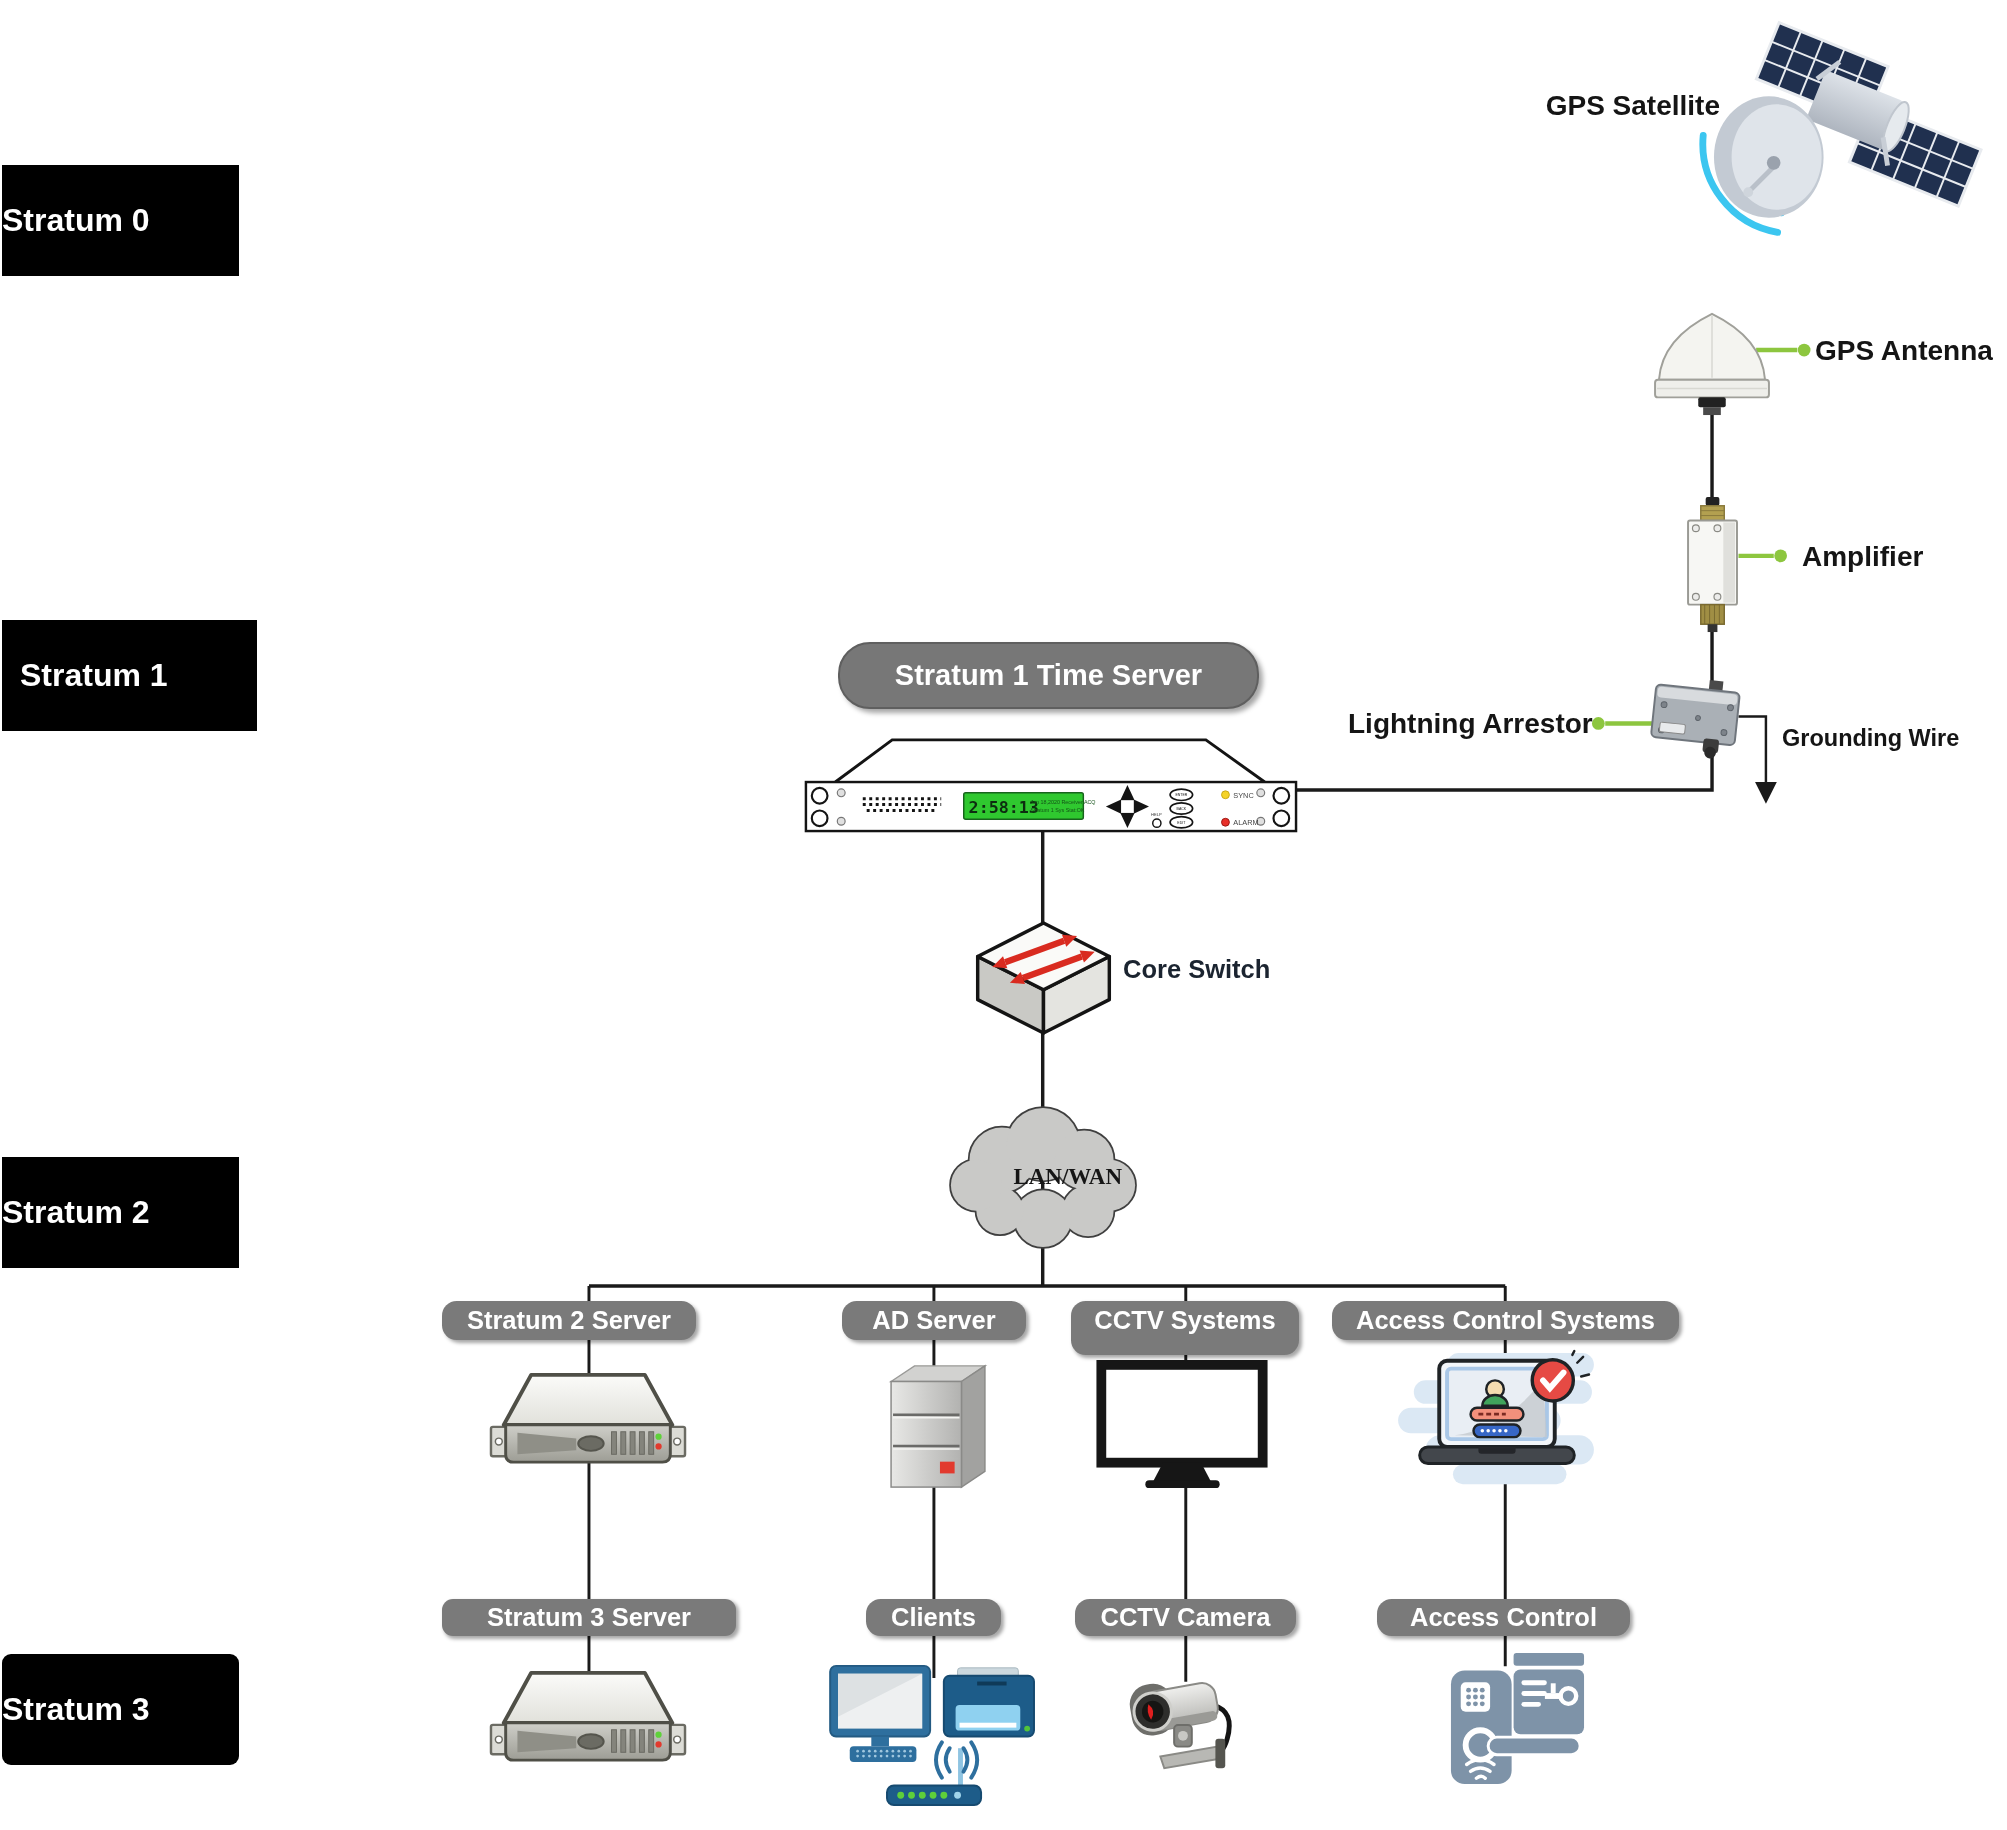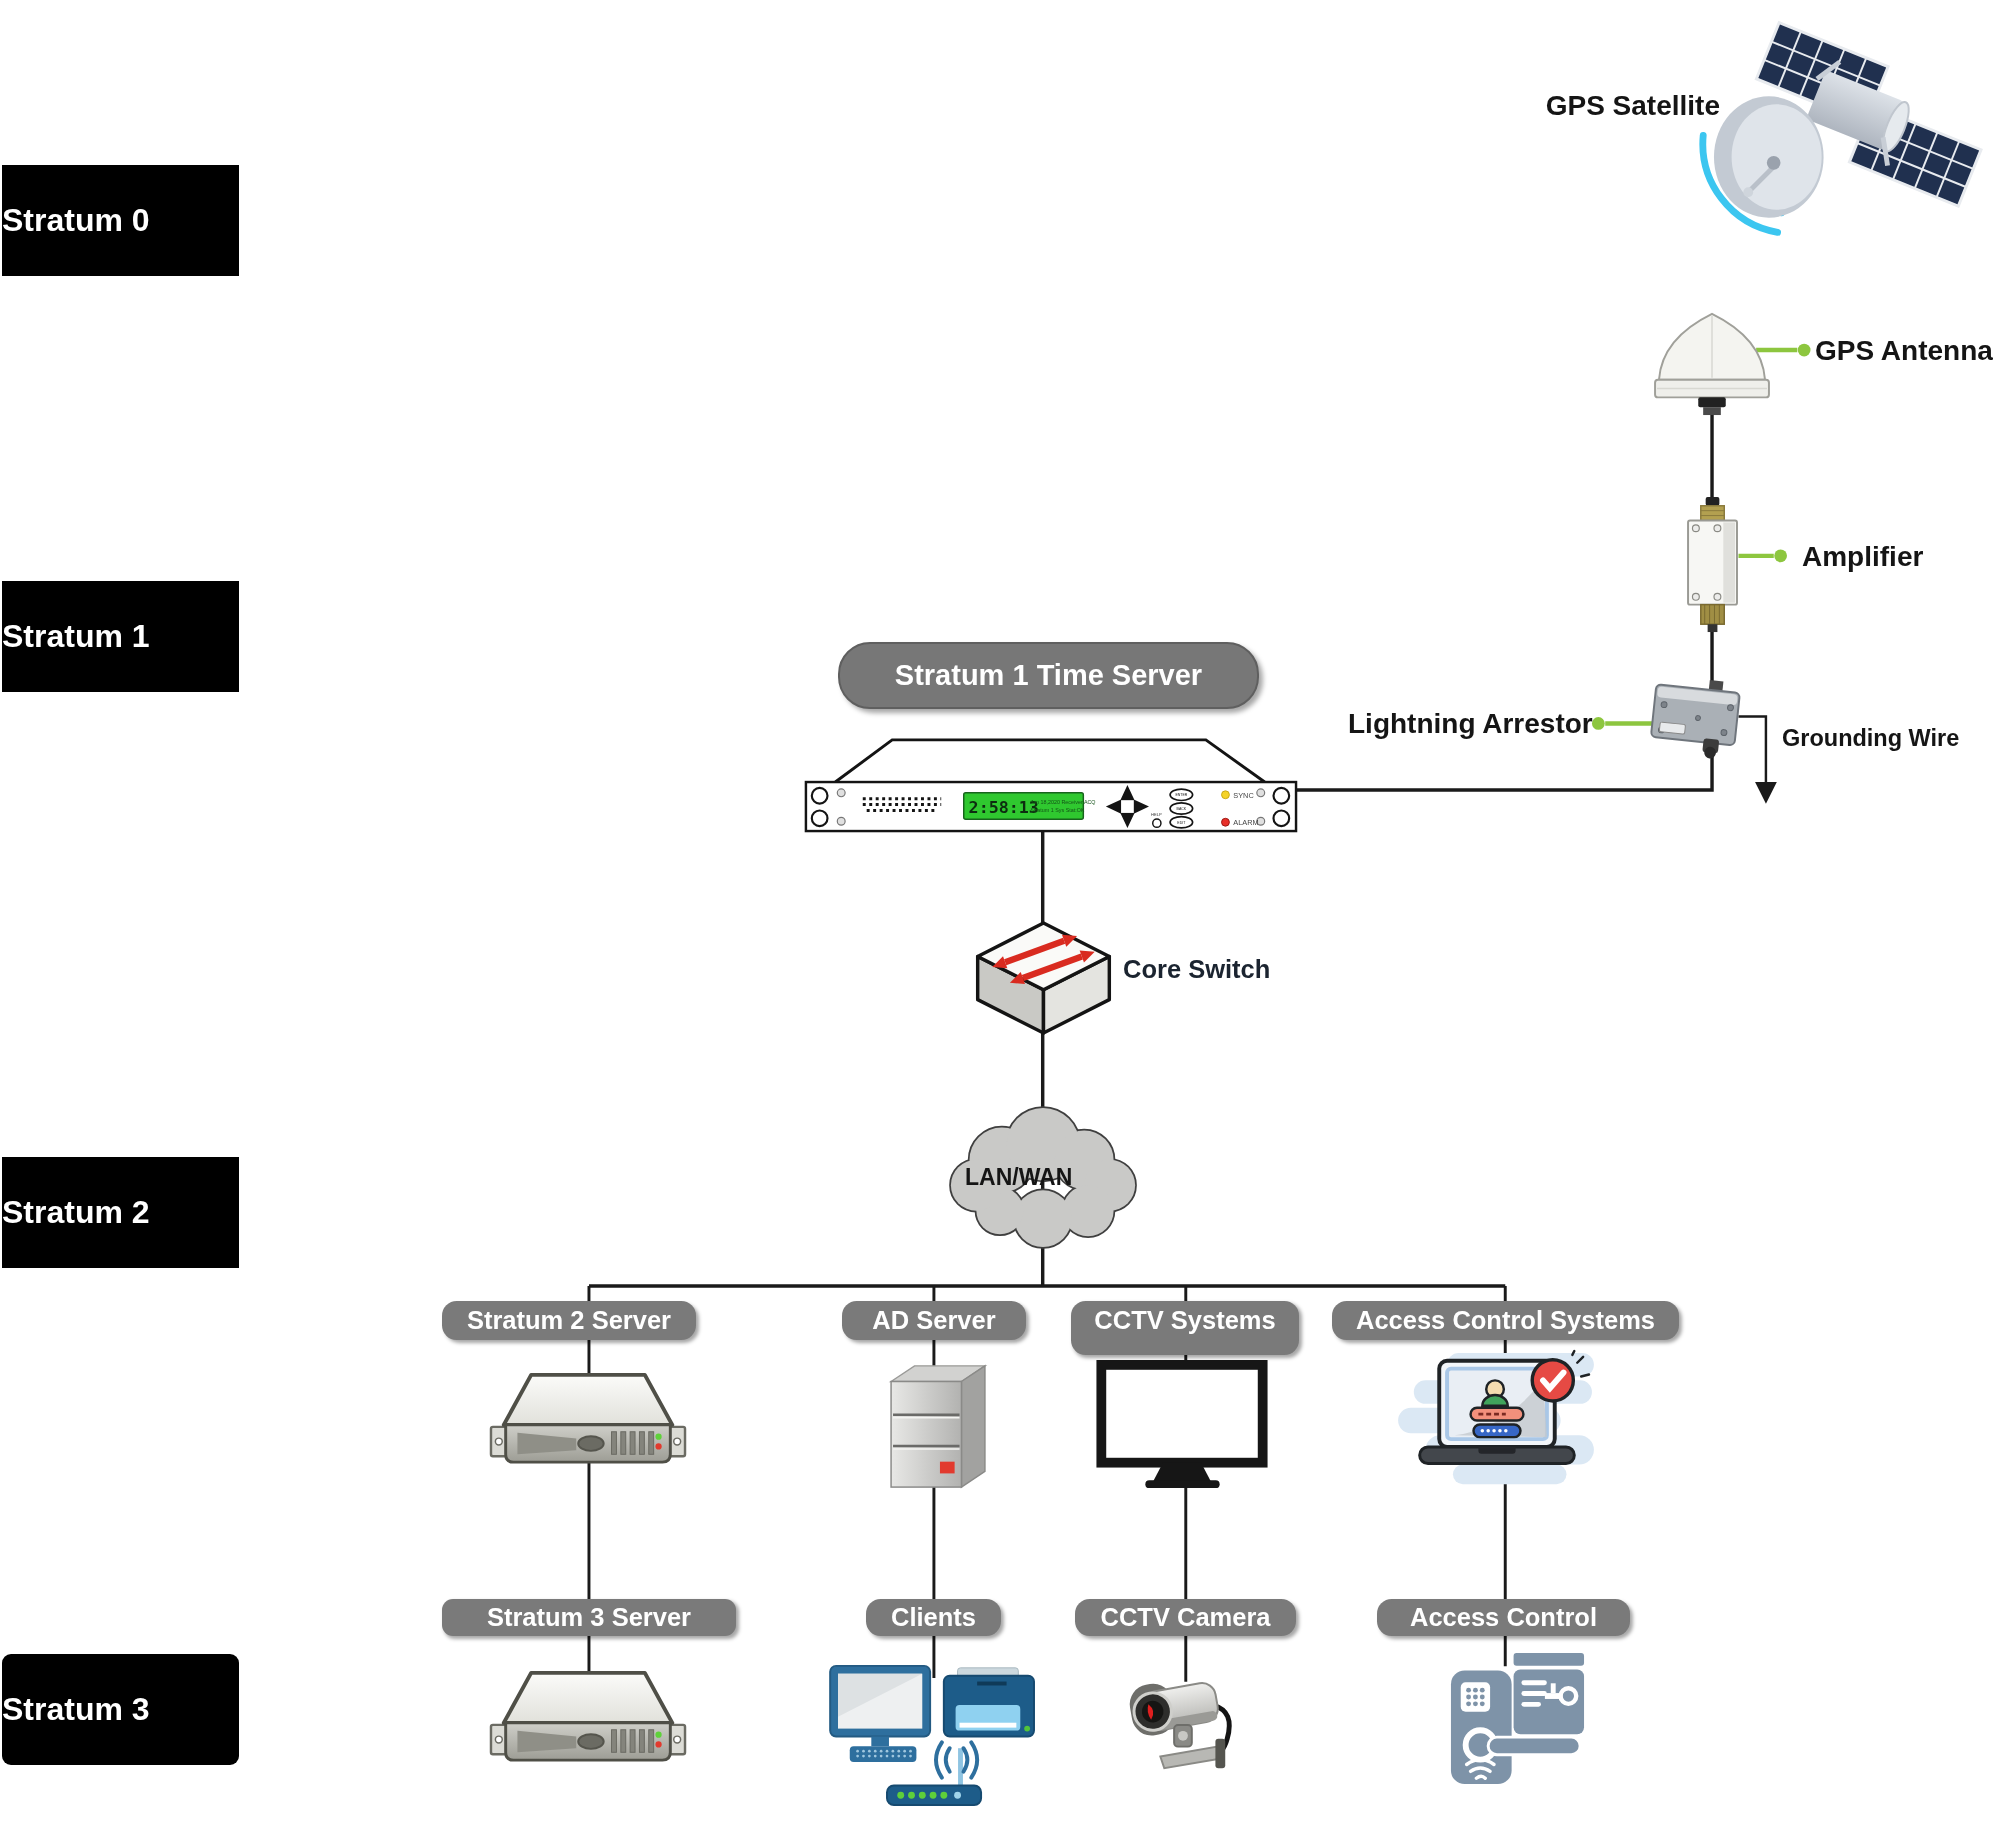--- a/index.html
+++ b/index.html
@@ -49,21 +49,21 @@
     <circle cx="1841" cy="357" r="6.5" fill="#8dc63f"></circle>
     <path class="green" d="M1774,567 H1810" stroke-width="4.5" fill="none"></path>
     <circle cx="1817" cy="567" r="6.5" fill="#8dc63f"></circle>
     <circle cx="1631" cy="738" r="6.5" fill="#8dc63f"></circle>
     <path class="green" d="M1638,738 H1686" stroke-width="4.5" fill="none"></path>
   </svg>
 
   <div class="stratum" style="top:165px;">
       <span>Stratum 0</span>
     </div>
-  <div class="stratum" style="top:581px;">
+  <div class="stratum" style="top:620px;padding-left:18px;">
       <span>Stratum 1</span>
     </div>
   <div class="stratum" style="top:1157px;">
       <span>Stratum 2</span>
     </div>
   <div class="stratum" style="top:1654px;border-radius:9px;">
       <span>Stratum 3</span>
     </div>
 
   <div class="callout" style="left:1509px;top:90px;width:211px;text-align:right;font-size:28px;">GPS Satellite</div>
@@ -250,21 +250,21 @@
       <circle cx="62" cy="58" r="33"></circle>
         <circle cx="104" cy="42" r="37"></circle>
         <circle cx="146" cy="58" r="30"></circle>
       <circle cx="172" cy="84" r="26"></circle>
         <circle cx="150" cy="110" r="26"></circle>
         <circle cx="104" cy="118" r="29"></circle>
       <circle cx="60" cy="110" r="24"></circle>
         <circle cx="36" cy="84" r="26"></circle>
     </g>
   </svg>
-  <div class="callout" style="left:965px;top:1164px;width:157px;text-align:left;font-size:23px;">LAN/WAN</div>
+  <div class="callout" style="left:965px;top:1164px;width:157px;text-align:right;font-size:23px;font-family:Liberation Serif, serif;">LAN/WAN</div>
 
   <div class="pill" style="left:442px;top:1301px;width:254px;height:39px;line-height:39px;">Stratum 2 Server</div>
   <div class="pill" style="left:842px;top:1301px;width:184px;height:39px;line-height:39px;">AD Server</div>
   <div class="pill" style="left:1071px;top:1301px;width:228px;height:54px;line-height:39px;text-align:center;">CCTV Systems</div>
   <div class="pill" style="left:1332px;top:1301px;width:347px;height:39px;line-height:39px;">Access Control Systems</div>
 
   <div class="pill" style="left:442px;top:1599px;width:294px;height:37px;line-height:37px;border-radius:11px;">Stratum 3 Server</div>
   <div class="pill" style="left:866px;top:1599px;width:135px;height:37px;line-height:37px;">Clients</div>
   <div class="pill" style="left:1075px;top:1599px;width:221px;height:37px;line-height:37px;">CCTV Camera</div>
   <div class="pill" style="left:1377px;top:1599px;width:253px;height:37px;line-height:37px;">Access Control</div>

